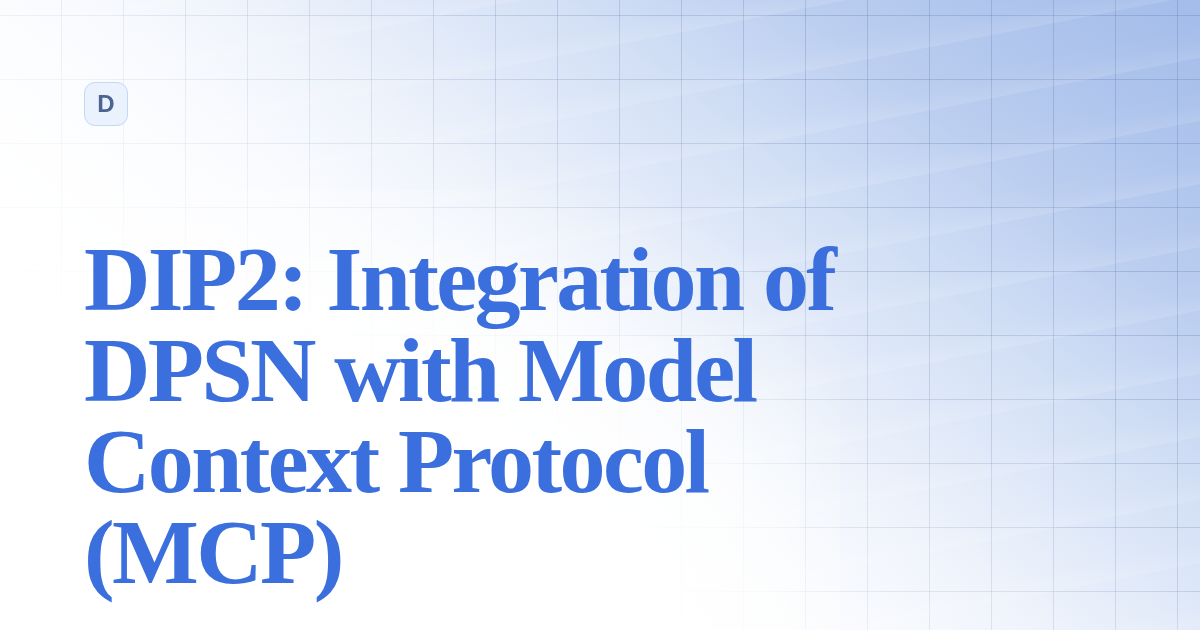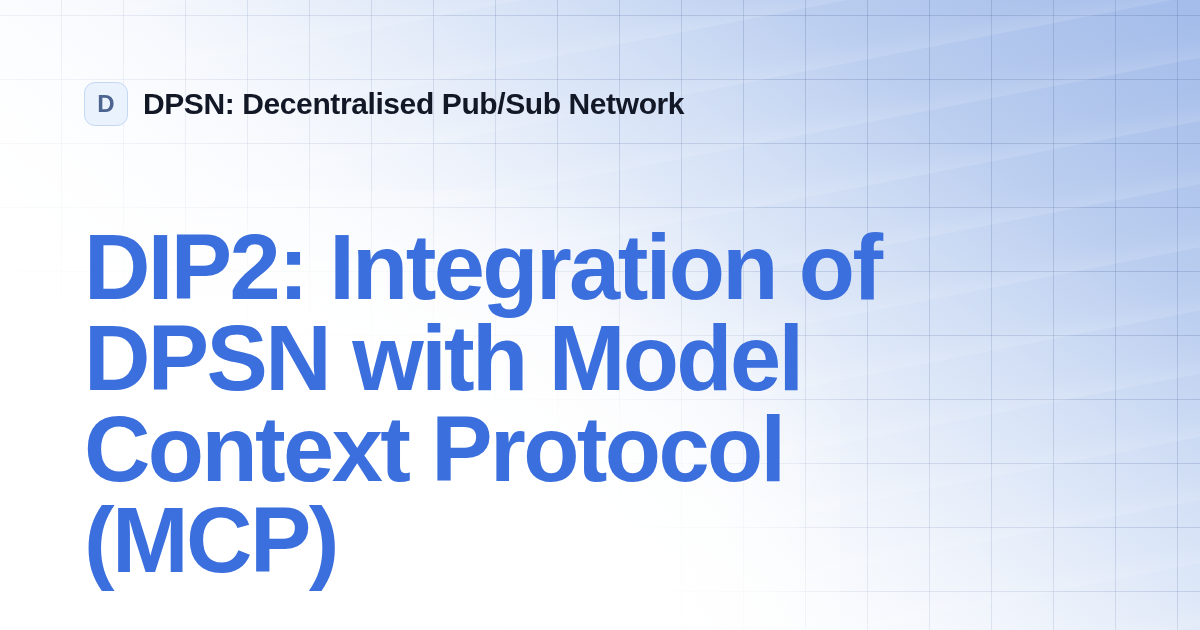--- a/index.html
+++ b/index.html
@@ -161,23 +161,23 @@
     font-weight: bold;
     color: #131827;
     letter-spacing: -0.4px;
     white-space: nowrap;
     line-height: 1;
   }
 
   .hero-title {
     position: absolute;
     left: 84px;
-    top: 160px;
+    top: 172px;
     width: 900px;
-    font-family: Liberation Sans, sans-serif;
+    font-family: Liberation Serif, serif;
     font-size: 92px;
     font-weight: bold;
     line-height: 91px;
     letter-spacing: -2.6px;
     color: #3b6fdd;
   }
 </style>
 </head>
 <body>
 
@@ -190,19 +190,18 @@
   <div class="bg-streaks"></div>
   <div class="bg-bloom"></div>
   <div class="bg-bloom-2"></div>
 
   <div class="content">
 
     <div class="brand-row">
       <div class="brand-badge">
         <span class="brand-badge-letter">D</span>
       </div>
-      <div class="brand-name">DPSN: Decentralised Pub/Sub Network</div>
     </div>
 
     <h1 class="hero-title">DIP2: Integration of DPSN with Model Context Protocol (MCP)</h1>
 
   </div>
 </div>
 
 </body></html>

